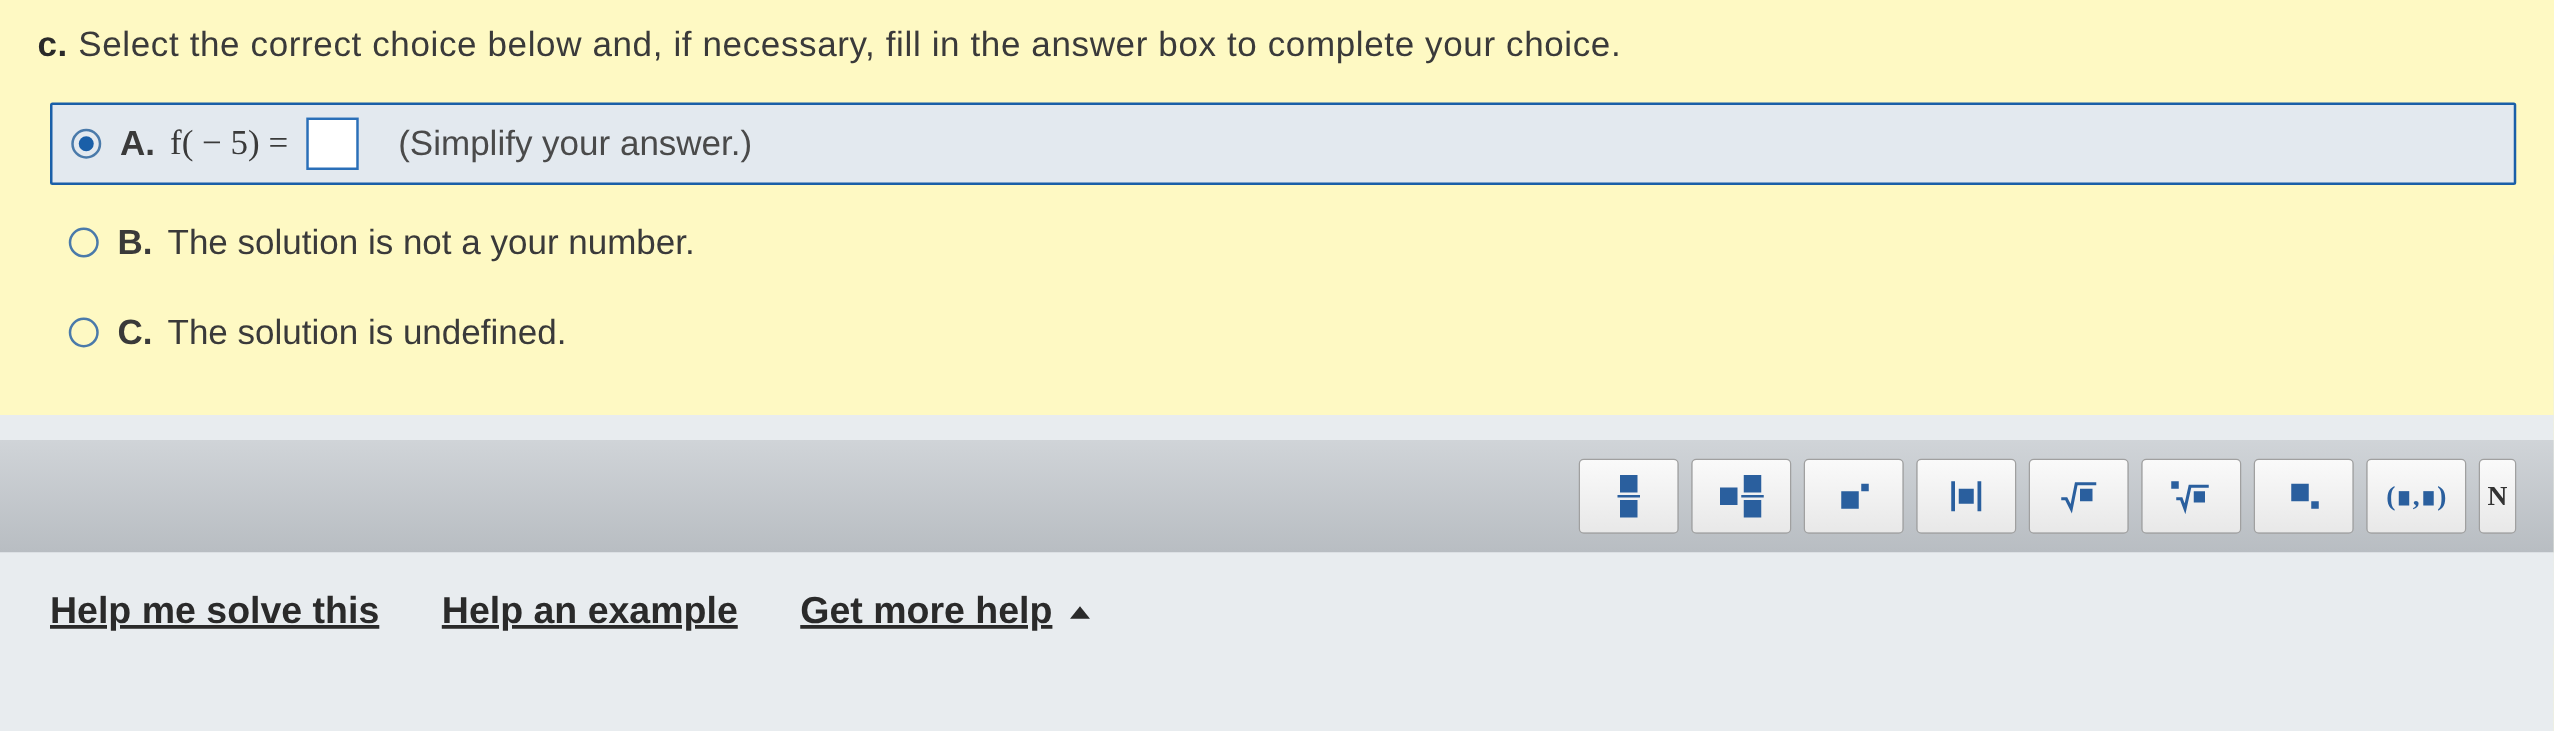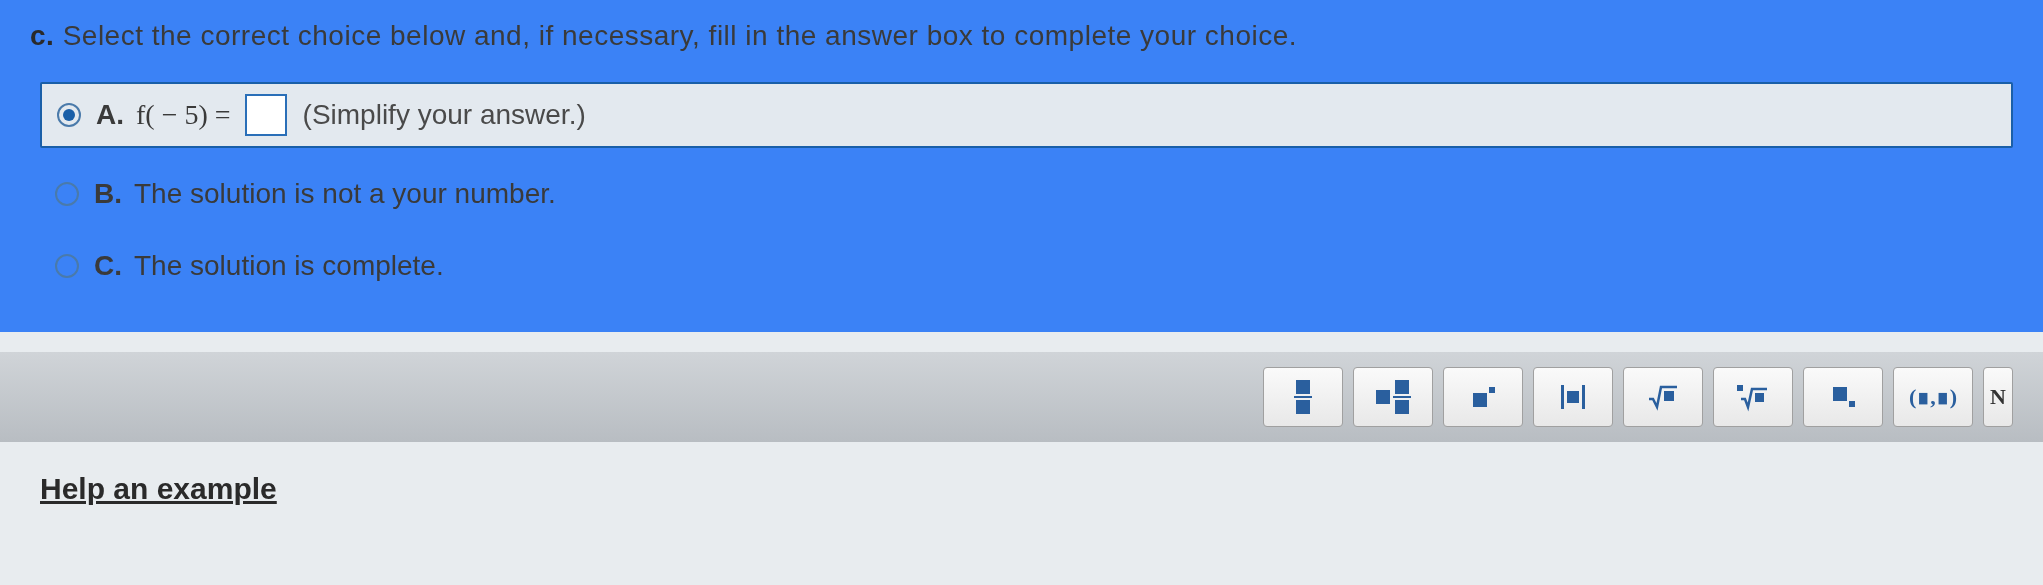--- a/index.html
+++ b/index.html
@@ -9,21 +9,21 @@
     }
     body {
       font-family: Arial, sans-serif;
       background: #e8ecef;
       width: 2043px;
       height: 585px;
       overflow: hidden;
     }
     .content-area {
       padding: 20px 30px;
-      background: #3b82f6;
+      background: #fef9c3;
     }
     .question-prompt {
       font-size: 28px;
       color: #3a3a3a;
       margin-bottom: 30px;
       letter-spacing: 0.5px;
     }
     .question-label {
       font-weight: bold;
       color: #2a2a2a;
@@ -73,21 +73,21 @@
       width: 42px;
       height: 42px;
       border: 2px solid #2a6fb8;
       background: #ffffff;
       margin: 0 8px;
       display: inline-block;
       vertical-align: middle;
     }
     .hint-text {
       color: #4a4a4a;
-      margin-left: 8px;
+      margin-left: 24px;
     }
     .toolbar-bar {
       background: linear-gradient(to bottom, #d0d4d8, #b8bdc2);
       padding: 15px 30px;
       display: flex;
       justify-content: flex-end;
       gap: 10px;
       margin-top: 20px;
     }
     .tool-button {
@@ -185,21 +185,21 @@
 
     <div class="choice-row">
       <div class="radio-outer"></div>
       <span class="choice-letter">B.</span>
       <span>The solution is not a your number.</span>
     </div>
 
     <div class="choice-row">
       <div class="radio-outer"></div>
       <span class="choice-letter">C.</span>
-      <span>The solution is complete.</span>
+      <span>The solution is undefined.</span>
     </div>
   </div>
 </div>
 
 <div class="toolbar-bar">
   <div class="tool-button">
     <span class="fraction">
       <span class="num"></span>
         <span class="bar"></span>
         <span class="den"></span>
@@ -249,14 +249,19 @@
   </div>
   <div class="tool-button">
     <span style="font-weight:bold;">(∎,∎)</span>
   </div>
   <div class="tool-button" style="width:30px;">
     <span style="font-weight:bold; color:#333;">N</span>
   </div>
 </div>
 
 <div class="help-links">
+  <span class="help-link">Help me solve this</span>
   <span class="help-link">Help an example</span>
+  <span class="help-link no-underline">
+    <span style="text-decoration:underline;">Get more help</span>
+    <span class="triangle-up"></span>
+  </span>
 </div>
 
 </body></html>

